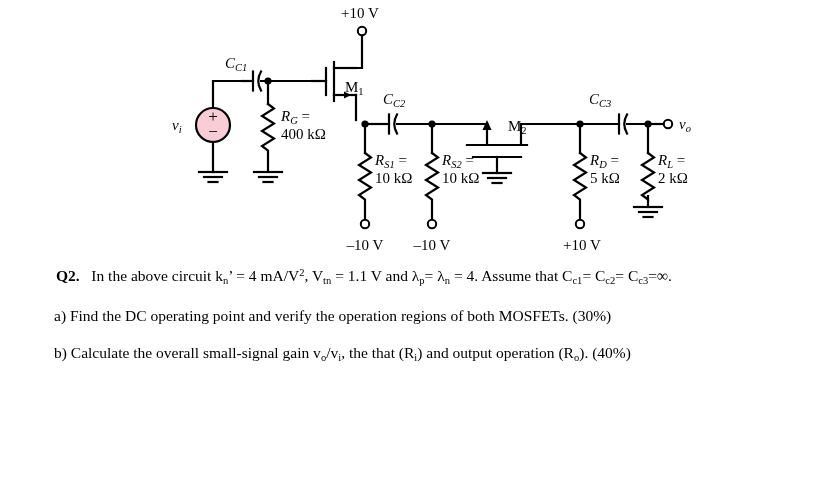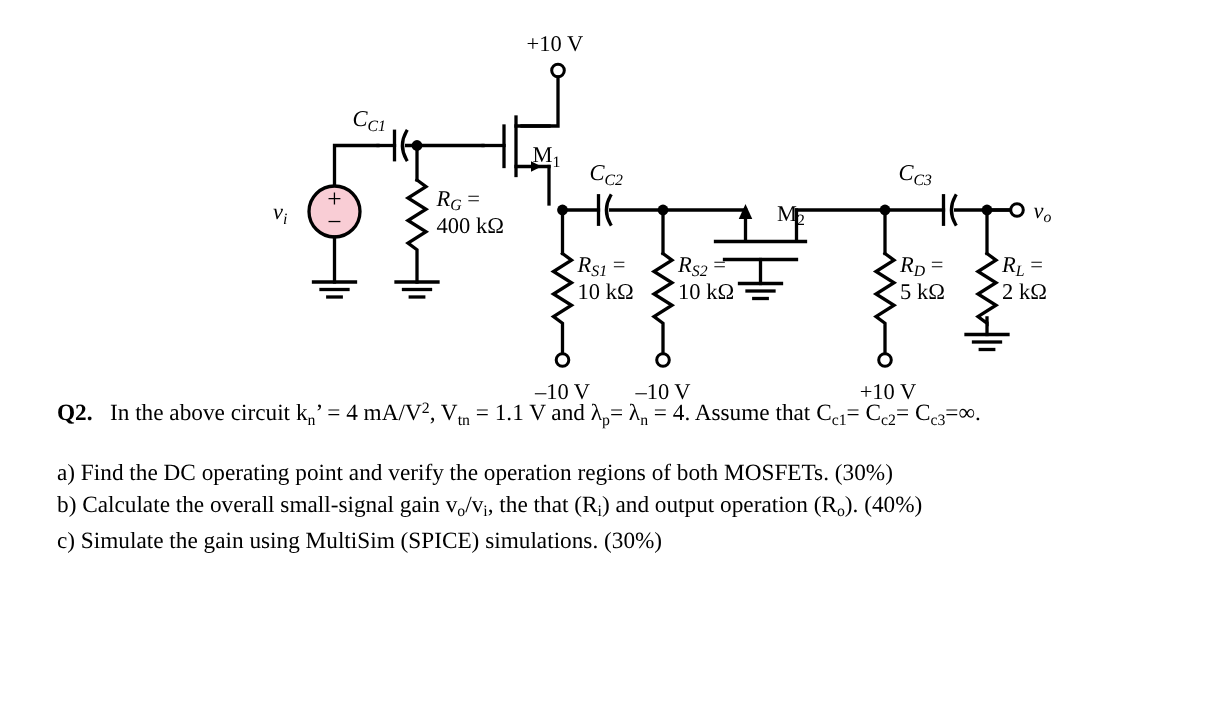--- a/index.html
+++ b/index.html
@@ -1,25 +1,25 @@
 <!DOCTYPE html>
 <html><head>
 <meta charset="utf-8">
 <style>
   html,body{margin:0;padding:0;background:#ffffff;}
   body{
     width:816px;height:478px;position:relative;overflow:hidden;
     font-family:"Liberation Serif", serif;
     color:#000;
   }
-  #circuit-figure{position:absolute;left:0;top:16px;width:682px;height:262px;margin-left:10px;}
+  #circuit-figure{position:absolute;left:0;top:0;width:682px;height:262px;}
   #question-block{position:absolute;left:38px;top:266px;width:760px;}
   .q-intro{font-size:15.5px;line-height:1.25;margin:0 0 18px 0;white-space:nowrap;}
-  .q-intro .qnum{font-weight:bold;}
-  .q-part{font-size:15.5px;line-height:1.36;margin:0;white-space:nowrap;}
+  .q-intro .qnum{font-weight:bold;margin-left:18px;}
+  .q-part{font-size:15.5px;line-height:1.36;margin:16px;white-space:nowrap;}
   sub{font-size:.68em;vertical-align:-0.28em;}
   sup{font-size:.68em;vertical-align:0.5em;}
   svg text{font-family:"Liberation Serif", serif;}
   .lbl{font-size:15px;}
   .lbl-i{font-size:15px;font-style:italic;}
   .sb{font-size:10.5px;font-style:italic;}
   .sb-u{font-size:10.5px;font-style:normal;}
 </style>
 </head>
 <body>
@@ -248,17 +248,14 @@
   </p>
 
   <p class="q-part">
     <span>a) Find the DC operating point and verify the operation regions of both MOSFETs. (30%)</span>
   </p>
 
   <p class="q-part">
     <span>b) Calculate the overall small-signal gain v</span><sub>o</sub><span>/v</span><sub>i</sub><span>, the that (R</span><sub>i</sub><span>) and output operation (R</span><sub>o</sub><span>). (40%)</span>
   </p>
 
-  <p class="q-part">
-    <span>c) Simulate the gain using MultiSim (SPICE) simulations. (30%)</span>
-  </p>
 
 </div>
 
 </body></html>

